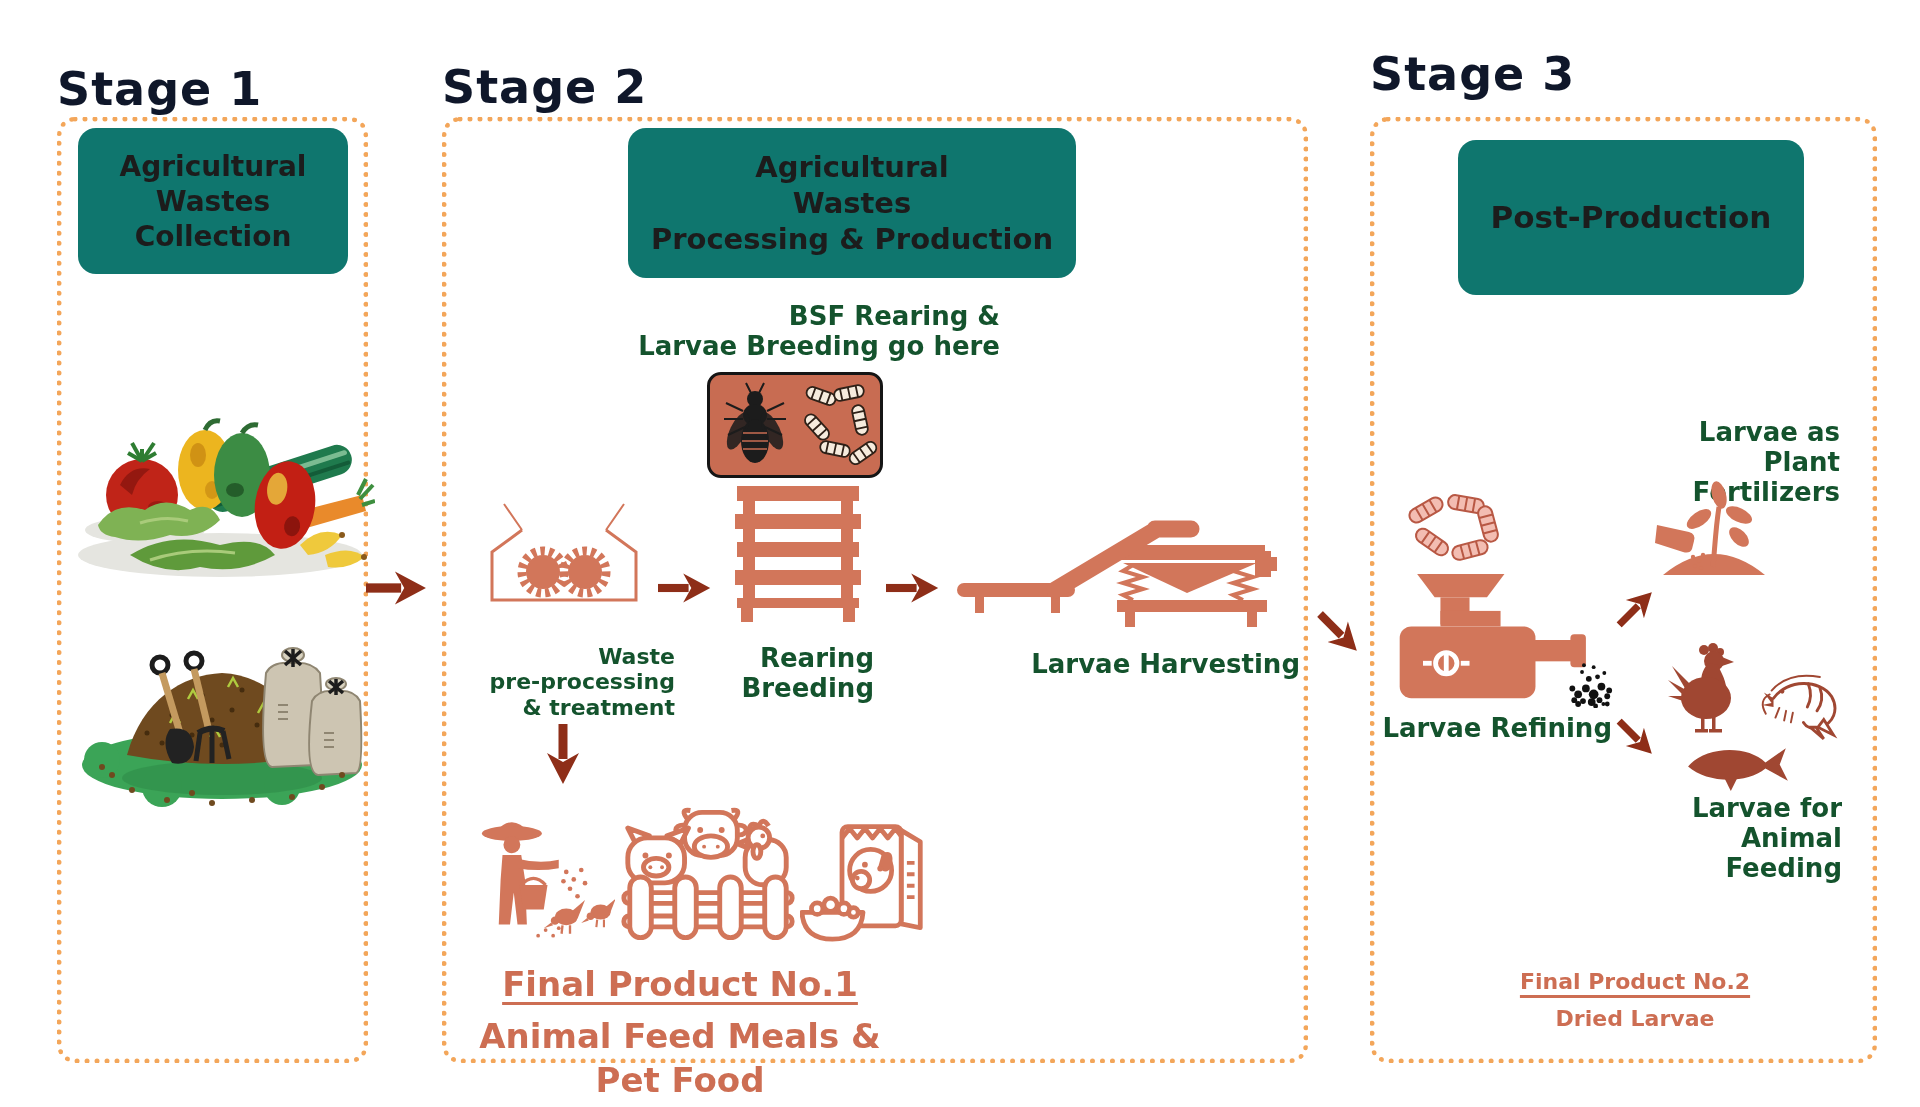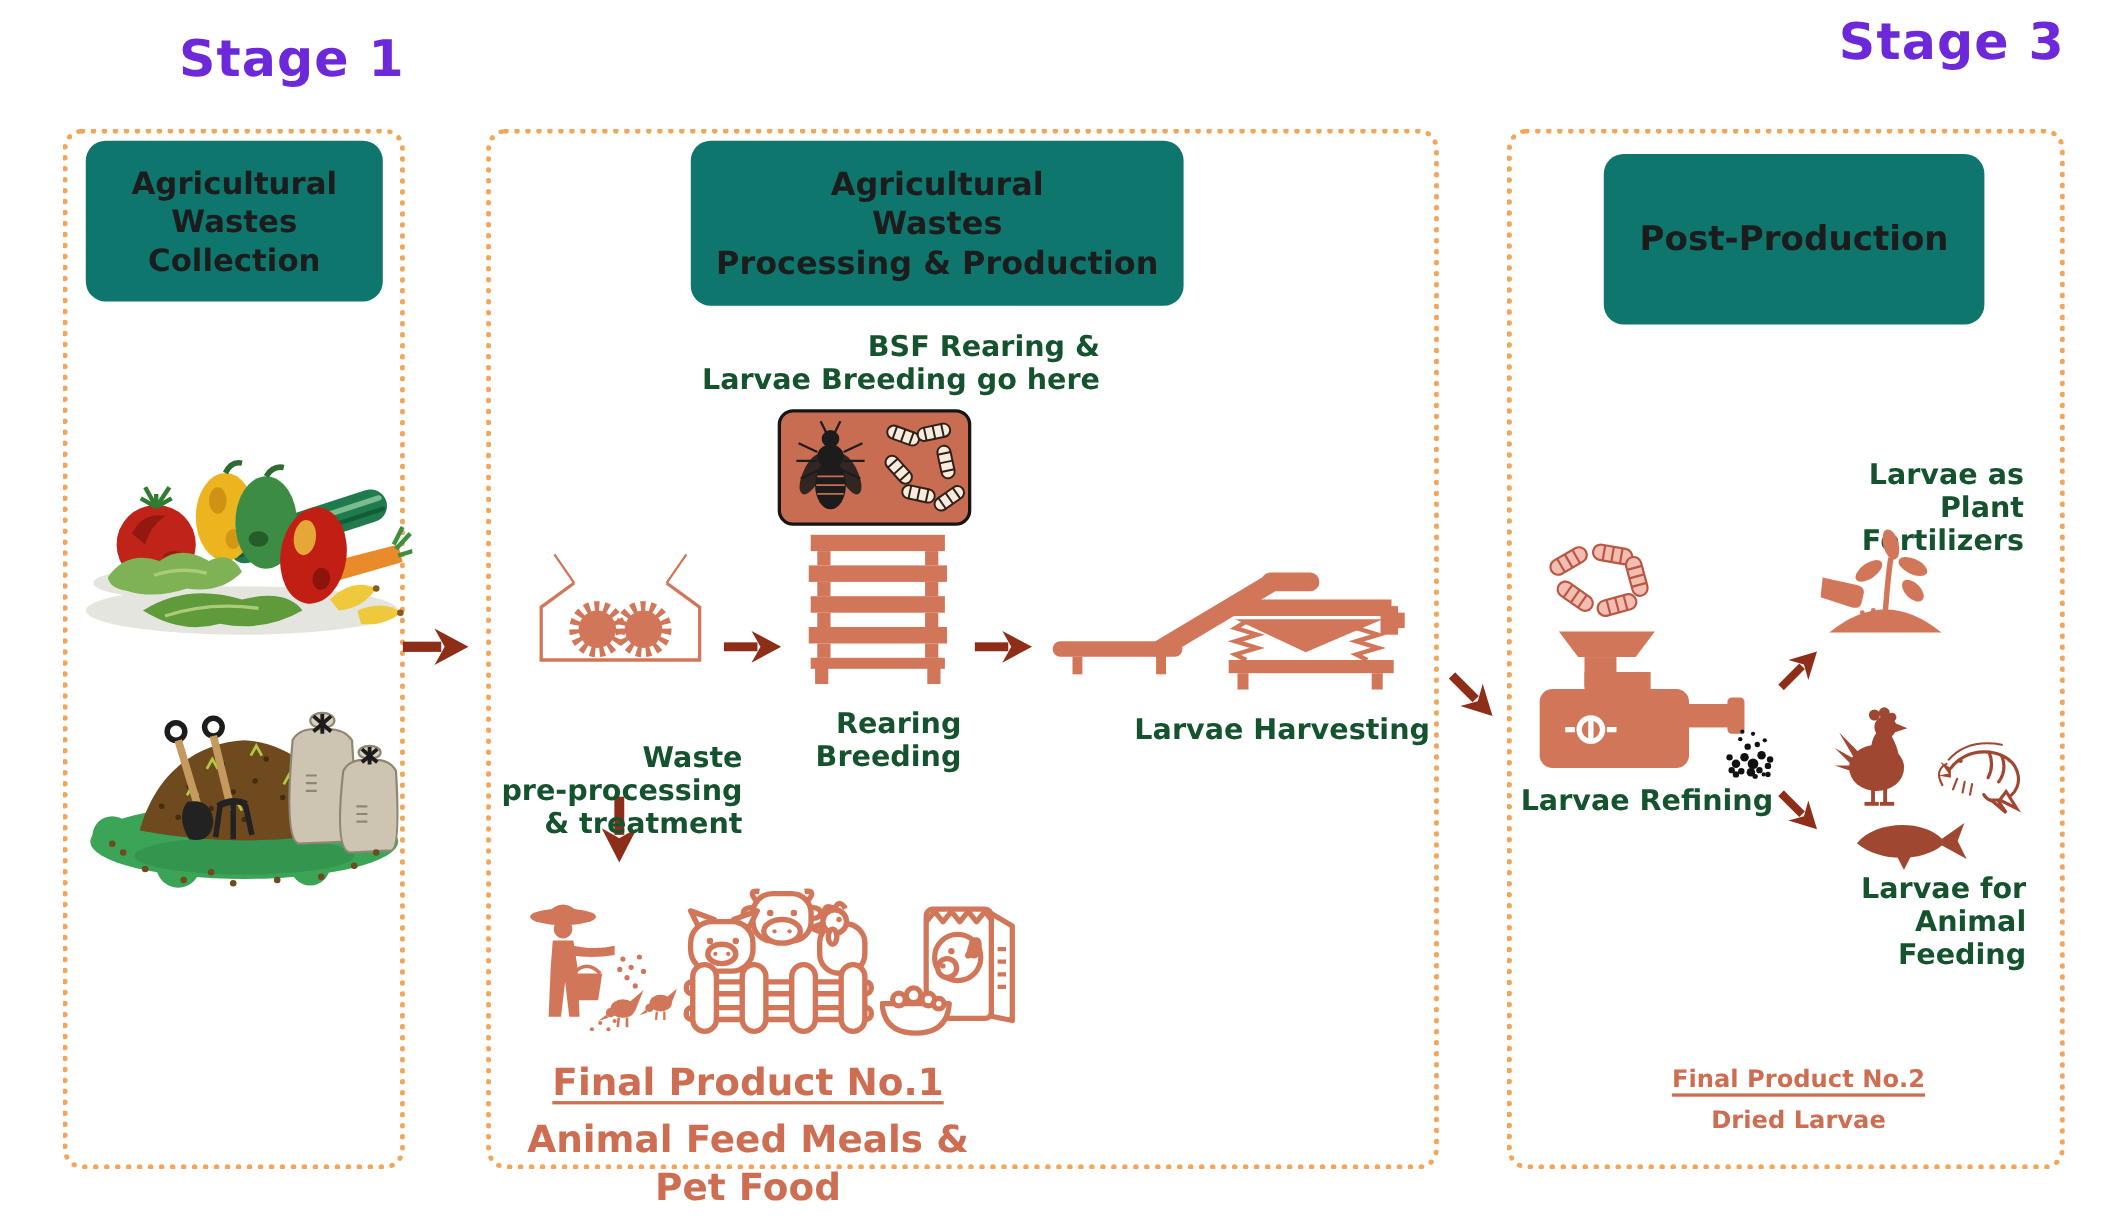--- a/index.html
+++ b/index.html
@@ -1,38 +1,39 @@
 <!DOCTYPE html>
 <html><head>
 <meta charset="utf-8">
 <style>
   html,body{margin:0;padding:0;background:#fff;}
   #canvas{position:relative;width:1920px;height:1107px;background:#fff;overflow:hidden;
           font-family:"DejaVu Sans","Liberation Sans",sans-serif;}
   .abs{position:absolute;}
-  .stage-title{color:#6d28d9;font-size:46px;font-weight:700;text-align:right;letter-spacing:1px;}
+  .stage-title{color:#0f172a;font-size:46px;font-weight:700;text-align:left;letter-spacing:1px;margin-top:36px;}
   .stage-box{border:5px dotted #F3A65A;border-radius:18px;box-sizing:border-box;}
   .header-box{background:#0f766e;border-radius:18px;display:flex;align-items:center;justify-content:center;
               text-align:center;color:#1C1C1C;font-weight:700;line-height:1.25;}
   .label{color:#14532d;font-weight:700;text-align:right;line-height:1.15;}
   .label span{display:block;}
   .fp{color:#CD6E53;font-weight:700;text-align:center;line-height:1.3;}
   .fp .fp-title{display:block;text-decoration:underline;text-decoration-thickness:3px;text-underline-offset:6px;}
   .fp .fp-desc{display:block;margin-top:8px;}
   .arrow svg{display:block;width:100%;height:100%;}
   .arrow path,.arrow polygon,.arrow rect{fill:#8E2E18;}
   .photo-frame{background:#C86C52;border:3px solid #151515;border-radius:14px;box-sizing:border-box;overflow:hidden;}
   svg{display:block;}
 </style>
 </head>
 <body>
 
 <div id="canvas">
 
   <div class="abs stage-title" style="left:57px;top:26px;width:311px;">Stage 1</div>
+  <div class="abs stage-title" style="left:442px;top:24px;width:866px;">Stage 2</div>
   <div class="abs stage-title" style="left:1370px;top:11px;width:507px;">Stage 3</div>
 
   <div class="abs stage-box" style="left:57px;top:117px;width:311px;height:946px;"></div>
   <div class="abs stage-box" style="left:442px;top:117px;width:866px;height:946px;"></div>
   <div class="abs stage-box" style="left:1370px;top:117px;width:507px;height:946px;"></div>
 
   <div class="abs header-box" style="left:78px;top:128px;width:270px;height:146px;font-size:28px;">
     <div>
         <span style="display:block">Agricultural</span>
          <span style="display:block">Wastes</span>
@@ -320,21 +321,21 @@
       <rect x="170" y="107" width="10" height="15"></rect>
         <rect x="292" y="107" width="10" height="15"></rect>
     </g>
     <path d="M100,85 L202,24 M200,24 L236,24" stroke="#D2765A" stroke-width="17" stroke-linecap="round" fill="none"></path>
     <g stroke="#D2765A" stroke-width="4" fill="none">
       <path d="M178,60 L168,66 L188,72 L168,78 L188,84 L168,90 L178,95"></path>
       <path d="M288,60 L278,66 L298,72 L278,78 L298,84 L278,90 L288,95"></path>
     </g>
   </svg>
 
-  <div class="abs label" style="left:455px;top:675px;width:220px;font-size:26px;">
+  <div class="abs label" style="left:455px;top:644px;width:220px;font-size:22px;">
     <span>Waste</span>
     <span>pre-processing</span>
     <span>&amp; treatment</span>
   </div>
   <div class="abs label" style="left:722px;top:644px;width:152px;font-size:26px;">
     <span>Rearing</span>
     <span>Breeding</span>
   </div>
   <div class="abs label" style="left:1000px;top:650px;width:300px;font-size:26px;">Larvae Harvesting</div>
 

